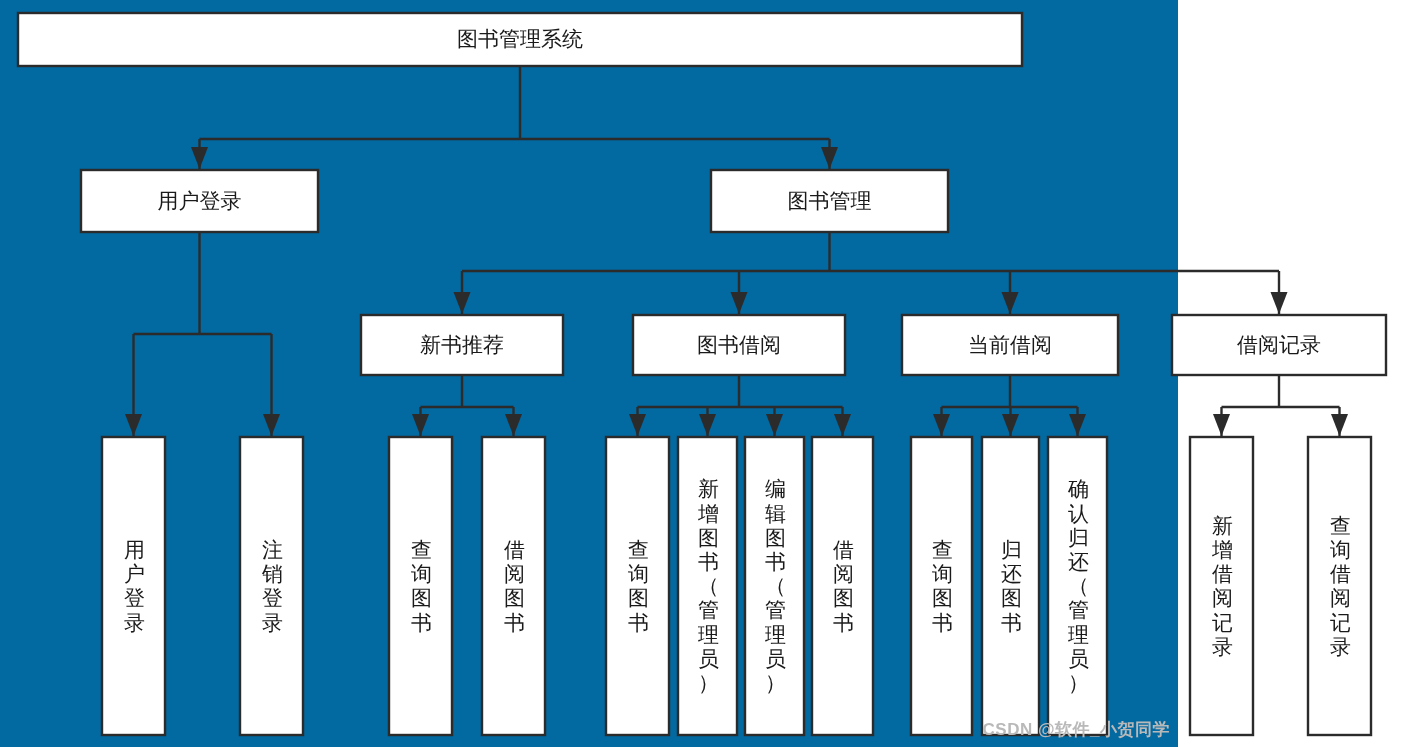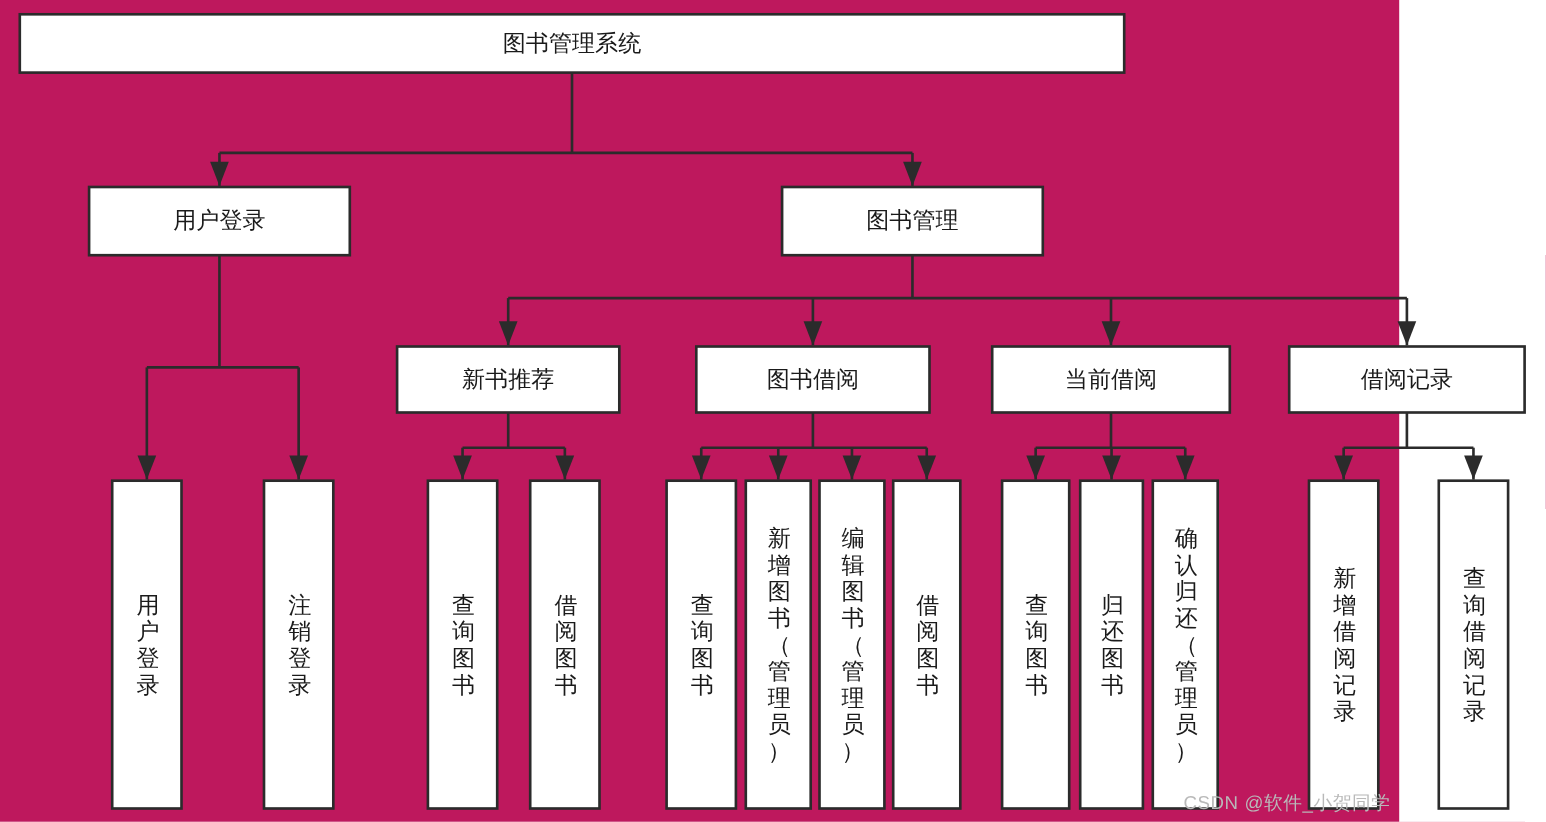--- a/index.html
+++ b/index.html
@@ -8,23 +8,23 @@
     background: #ffffff;
   }
   body {
     width: 1405px;
     height: 747px;
     font-family: "Liberation Sans", "DejaVu Sans", sans-serif;
     overflow: hidden;
   }
   #diagram-root {
     position: relative;
-    width: 1272px;
+    width: 1178px;
     height: 747px;
-    background: #be185d;
+    background: #0369a1;
   }
   svg#tree-svg {
     position: absolute;
     left: 0;
     top: 0;
     width: 1405px;
     height: 747px;
     display: block;
   }
   .node-box {
@@ -58,20 +58,21 @@
   .watermark {
     position: absolute;
     right: 8px;
     bottom: 6px;
     font-family: "Liberation Sans", "DejaVu Sans", sans-serif;
     font-size: 17px;
     color: #b9b9b9;
     letter-spacing: 0.5px;
     white-space: nowrap;
     user-select: none;
+    font-weight: bold;
   }
 </style>
 </head>
 <body>
 
 <div id="diagram-root">
 
   <svg id="tree-svg" viewBox="0 0 1405 747" xmlns="http://www.w3.org/2000/svg">
     <g id="connectors-layer">
         <line x1="520" y1="66" x2="520" y2="139" class="connector"></line>

